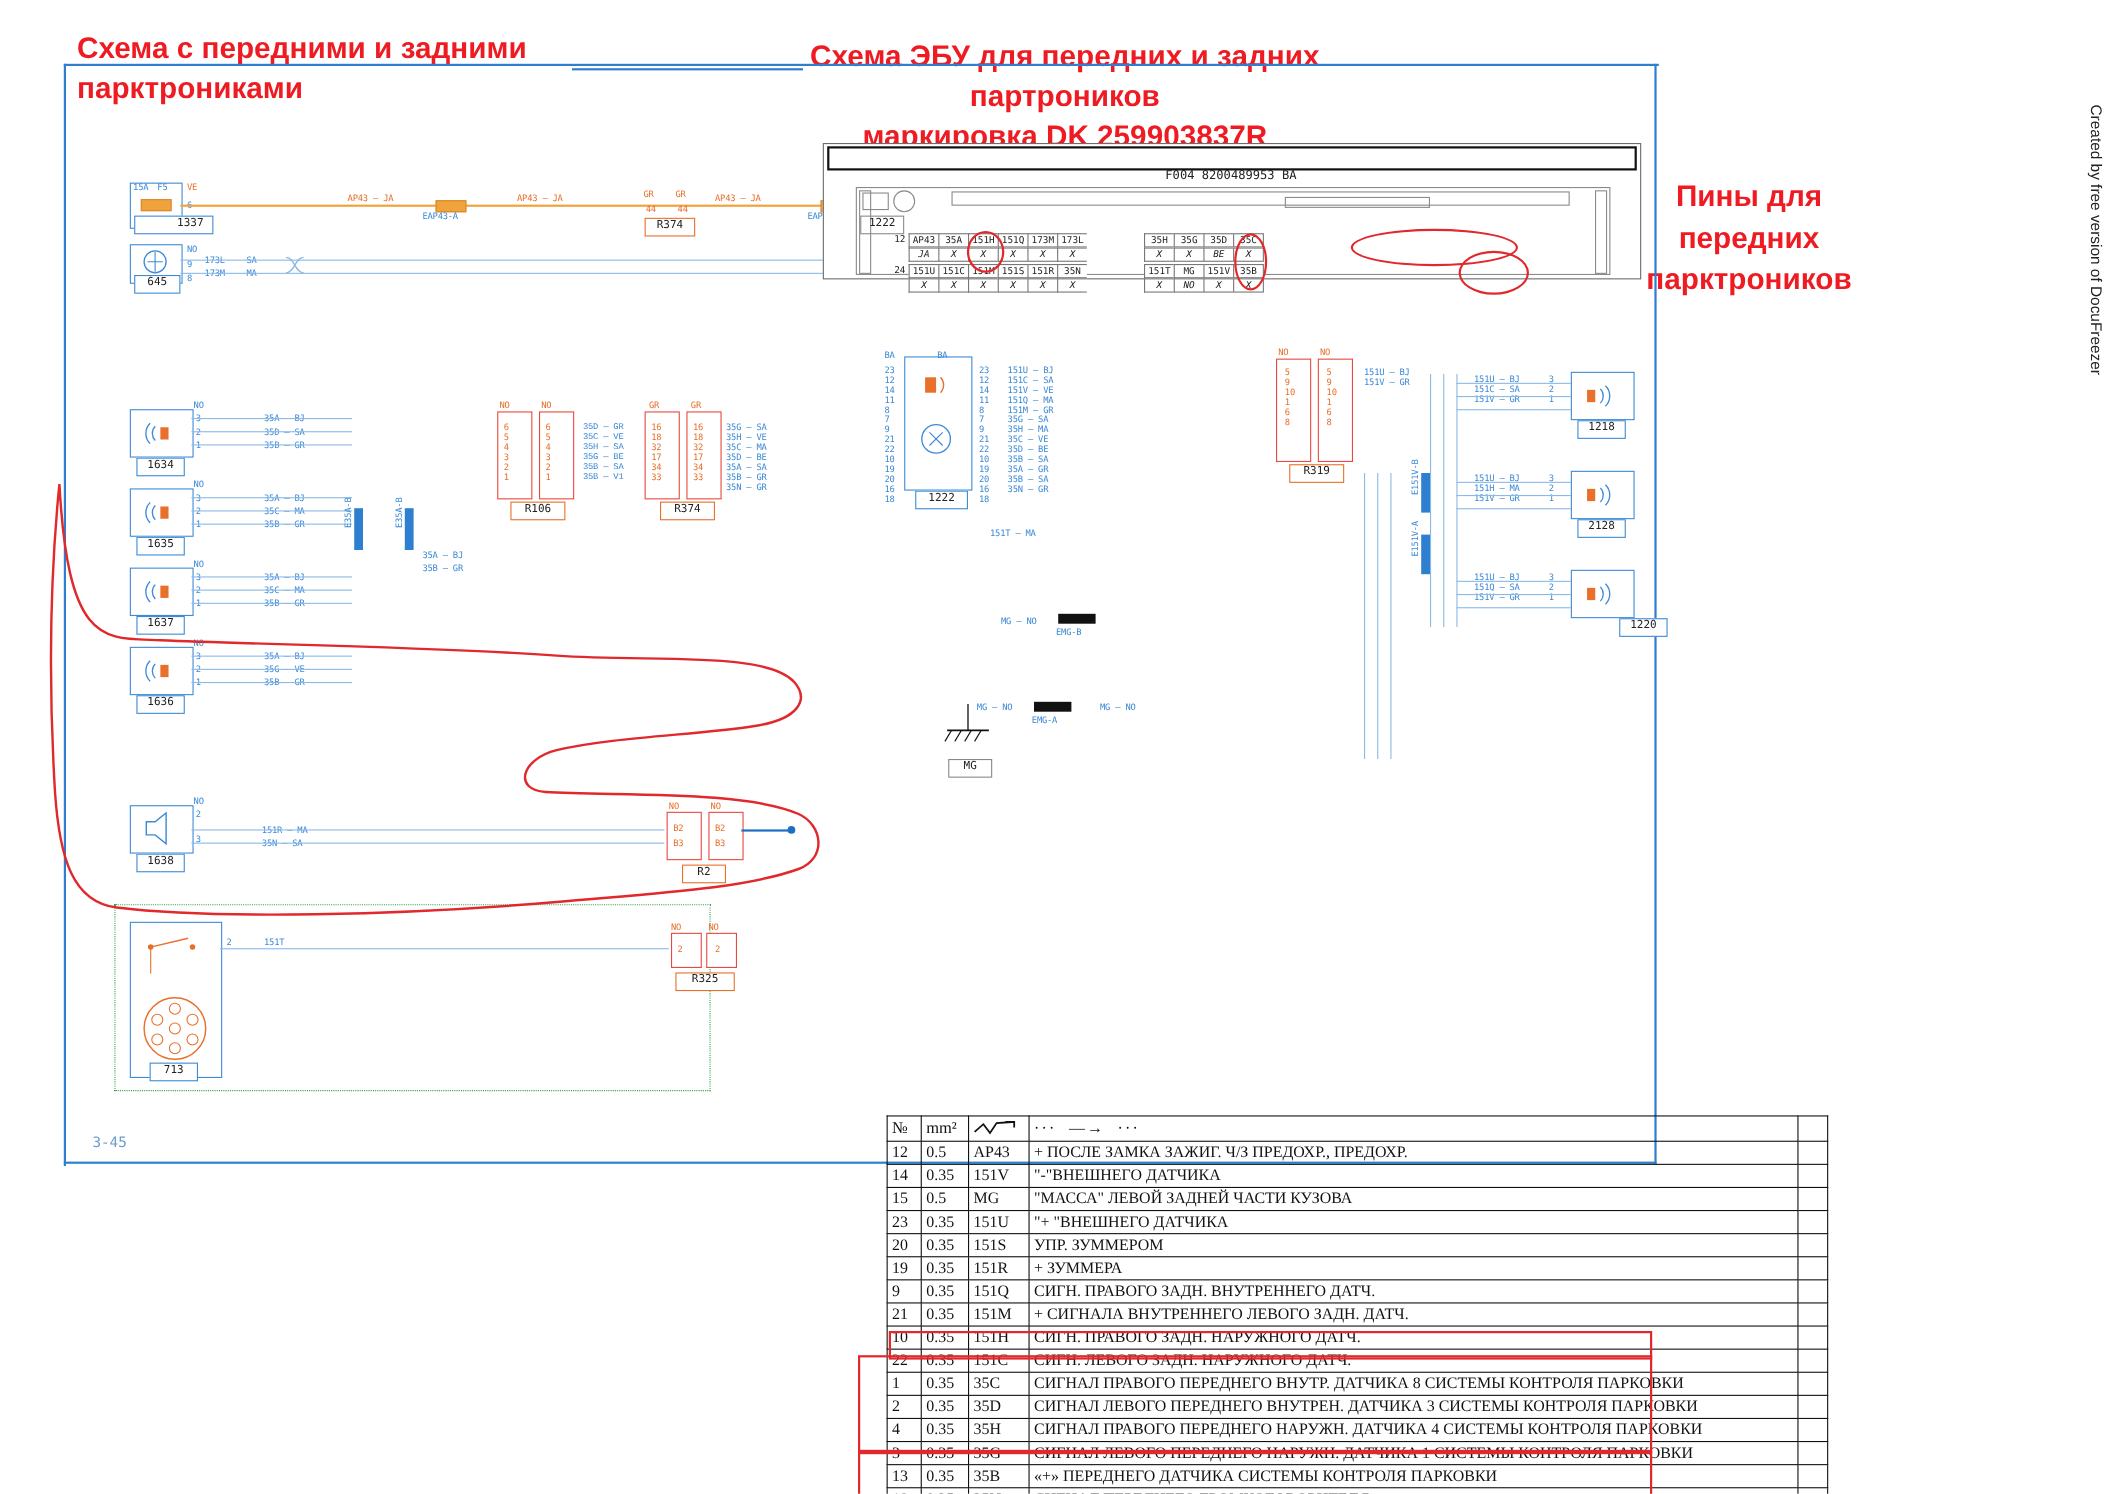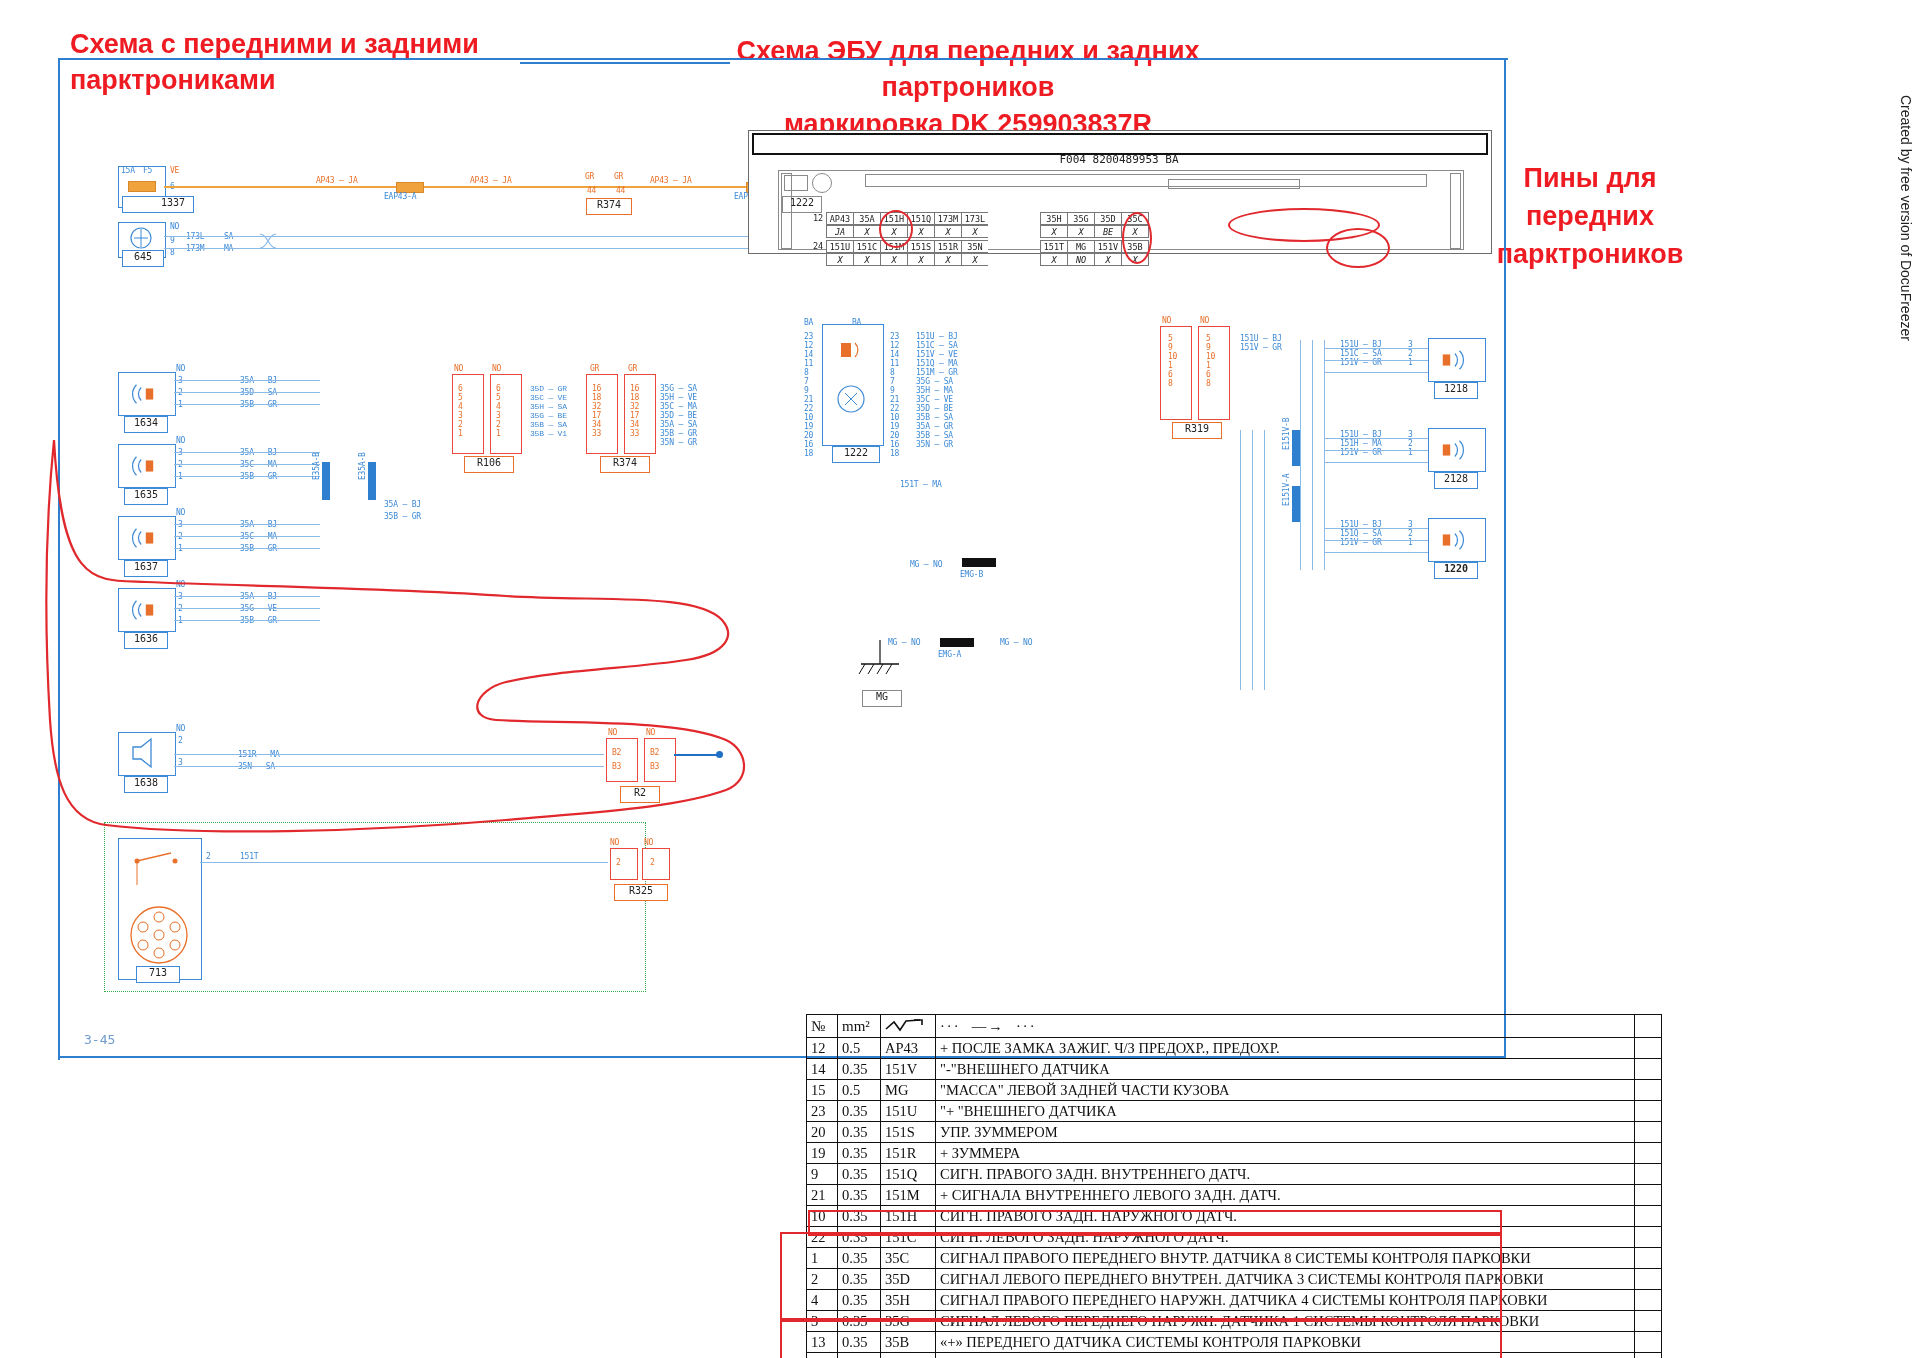--- a/index.html
+++ b/index.html
@@ -486,21 +486,21 @@
 <div class="abs lbl" style="left:1408px;top:430px;">3<br>2<br>1</div>
 <div class="abs lbl" style="left:1340px;top:430px;">151U — BJ<br>151H — MA<br>151V — GR</div>
 
 <div class="sensor-box" style="left:1428px;top:518px;">
   <svg class="sensor-ico" viewBox="0 0 30 28">
     <rect x="4" y="8" width="8" height="12" fill="#e8702a"></rect>
     <path d="M17 7 A10 10 0 0 1 17 21" stroke="#3d8ad6" fill="none" stroke-width="1.3"></path>
     <path d="M22 4 A14 14 0 0 1 22 24" stroke="#3d8ad6" fill="none" stroke-width="1.3"></path>
   </svg>
 </div>
-<div class="tag abs" style="left:1434px;top:562px;width:38px;height:15px;font-weight:bold;">1220</div>
+<div class="tag abs" style="left:1472px;top:562px;width:38px;height:15px;">1220</div>
 <div class="abs lbl" style="left:1408px;top:520px;">3<br>2<br>1</div>
 <div class="abs lbl" style="left:1340px;top:520px;">151U — BJ<br>151Q — SA<br>151V — GR</div>
 
 <div class="wire wire-v abs" style="left:1300px;top:340px;height:230px;"></div>
 <div class="wire wire-v abs" style="left:1312px;top:340px;height:230px;"></div>
 <div class="wire wire-v abs" style="left:1324px;top:340px;height:230px;"></div>
 <div class="wire wire-h abs" style="left:1324px;top:348px;width:104px;"></div>
 <div class="wire wire-h abs" style="left:1324px;top:360px;width:104px;"></div>
 <div class="wire wire-h abs" style="left:1324px;top:372px;width:104px;"></div>
 <div class="wire wire-h abs" style="left:1324px;top:438px;width:104px;"></div>

